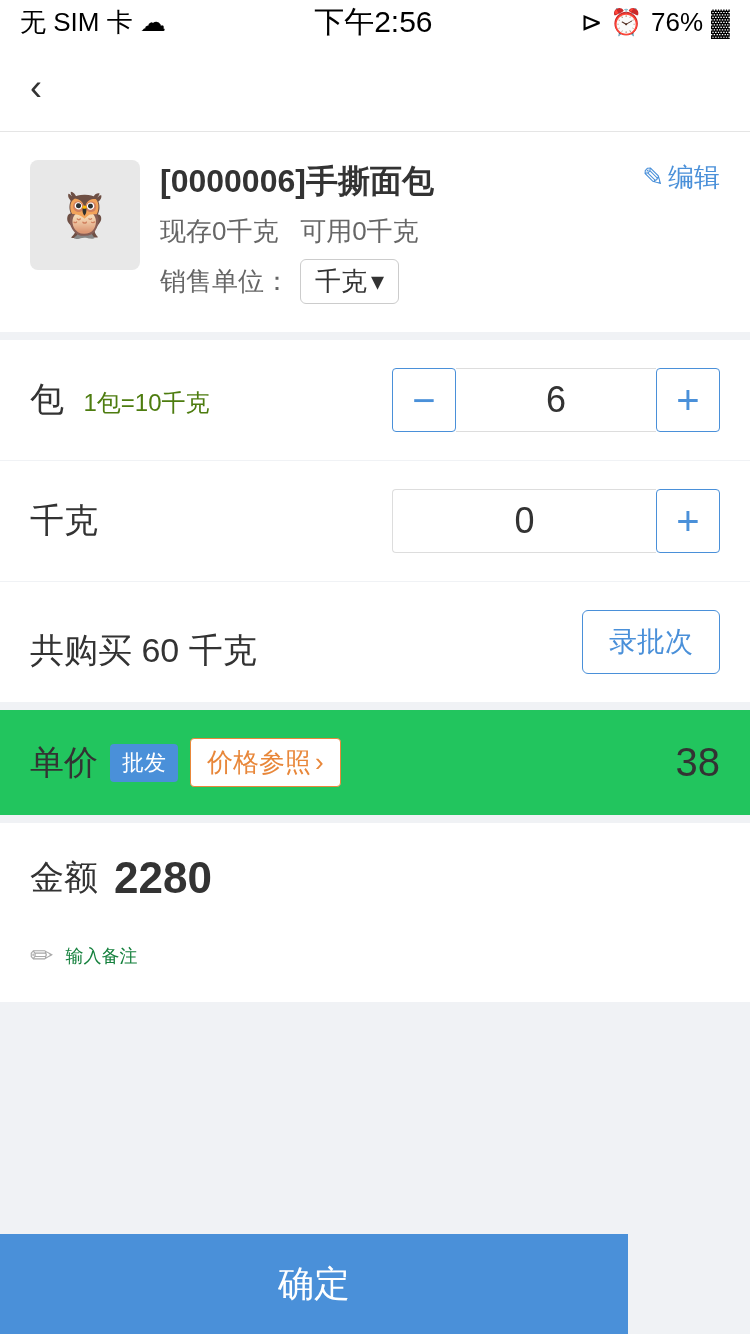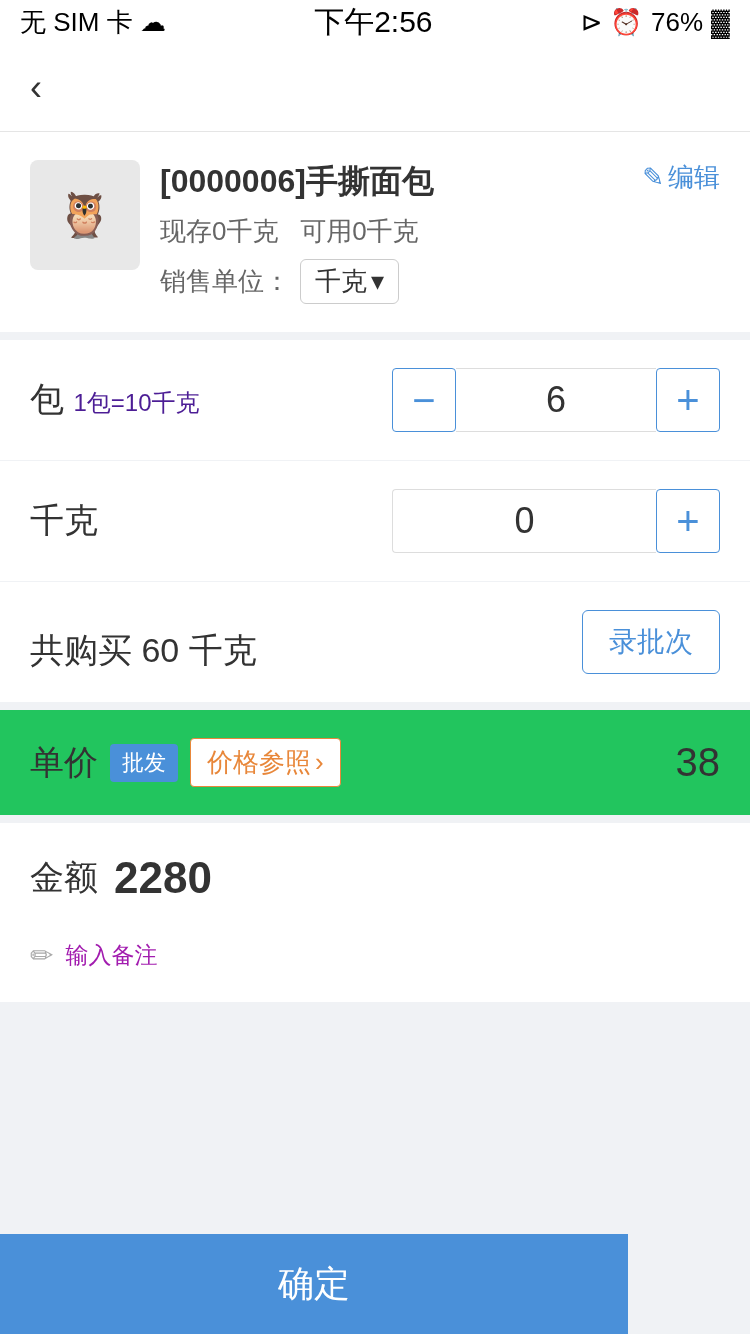--- a/index.html
+++ b/index.html
@@ -123,21 +123,22 @@
       padding: 28px 30px;
       border-bottom: 1px solid #f0f2f5;
     }
     .quantity-label {
       flex: 1;
       font-size: 34px;
       color: #333;
     }
     .quantity-hint {
       font-size: 24px;
-      color: #4c1d95;
+      color: #4d7c0f;
+      margin-left: 10px;
     }
     .quantity-controls {
       display: flex;
       align-items: center;
     }
     .qty-btn {
       width: 64px;
       height: 64px;
       border: 1px solid #4a90d9;
       background: #fff;
@@ -271,22 +272,22 @@
       display: flex;
       align-items: center;
       gap: 12px;
       padding: 16px 0 30px;
     }
     .remark-icon {
       color: #aaa;
       font-size: 28px;
     }
     .remark-text {
-      font-size: 23px;
-      color: #a21caf;
+      font-size: 18px;
+      color: #15803d;
     }
 
     
     .bottom-area {
       flex: 1;
       background: #f0f2f5;
       min-height: 300px;
     }
 
     

